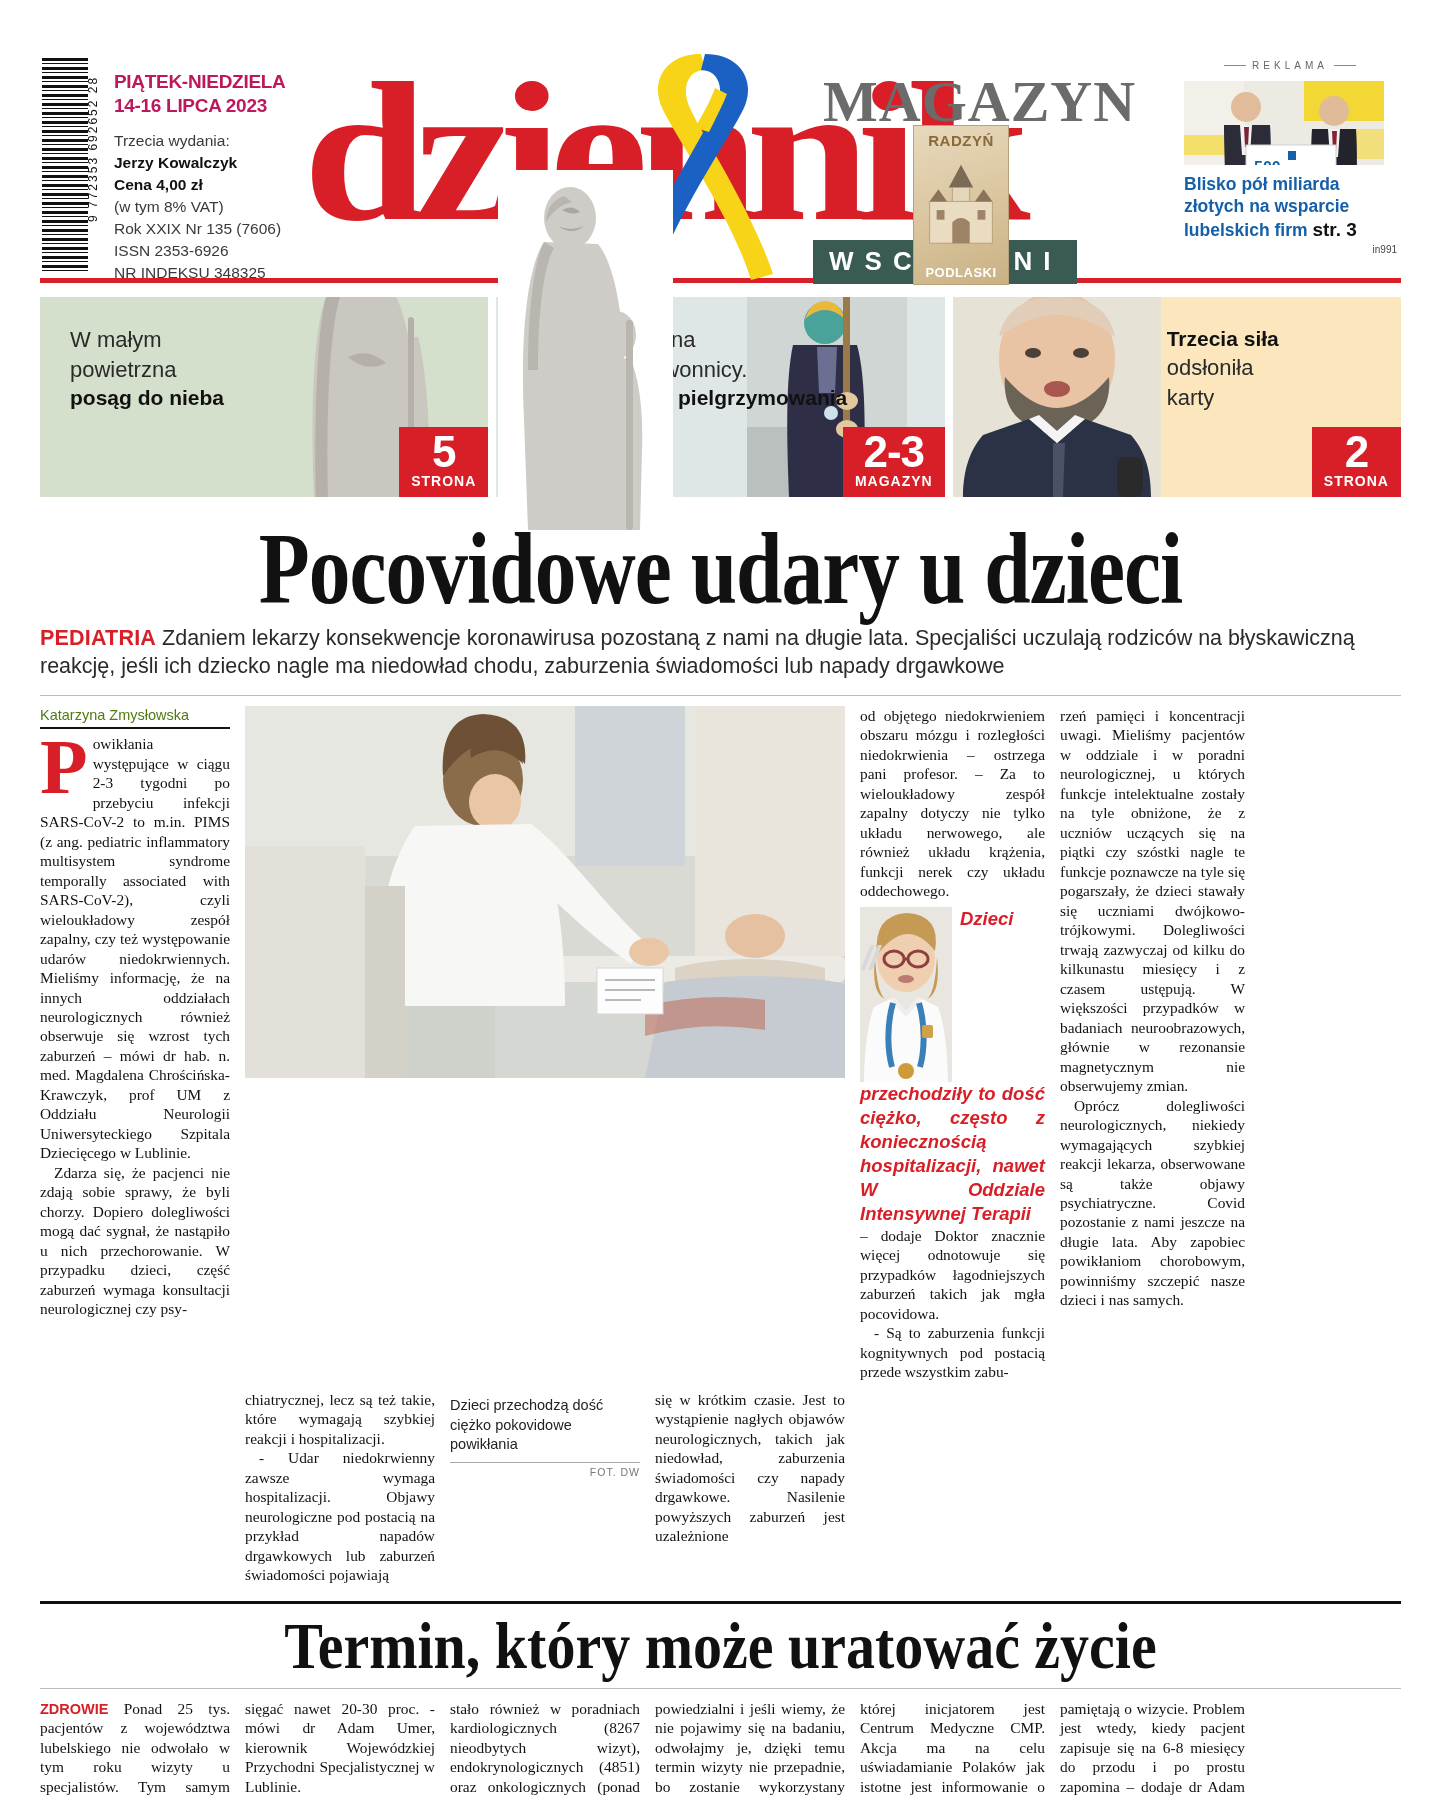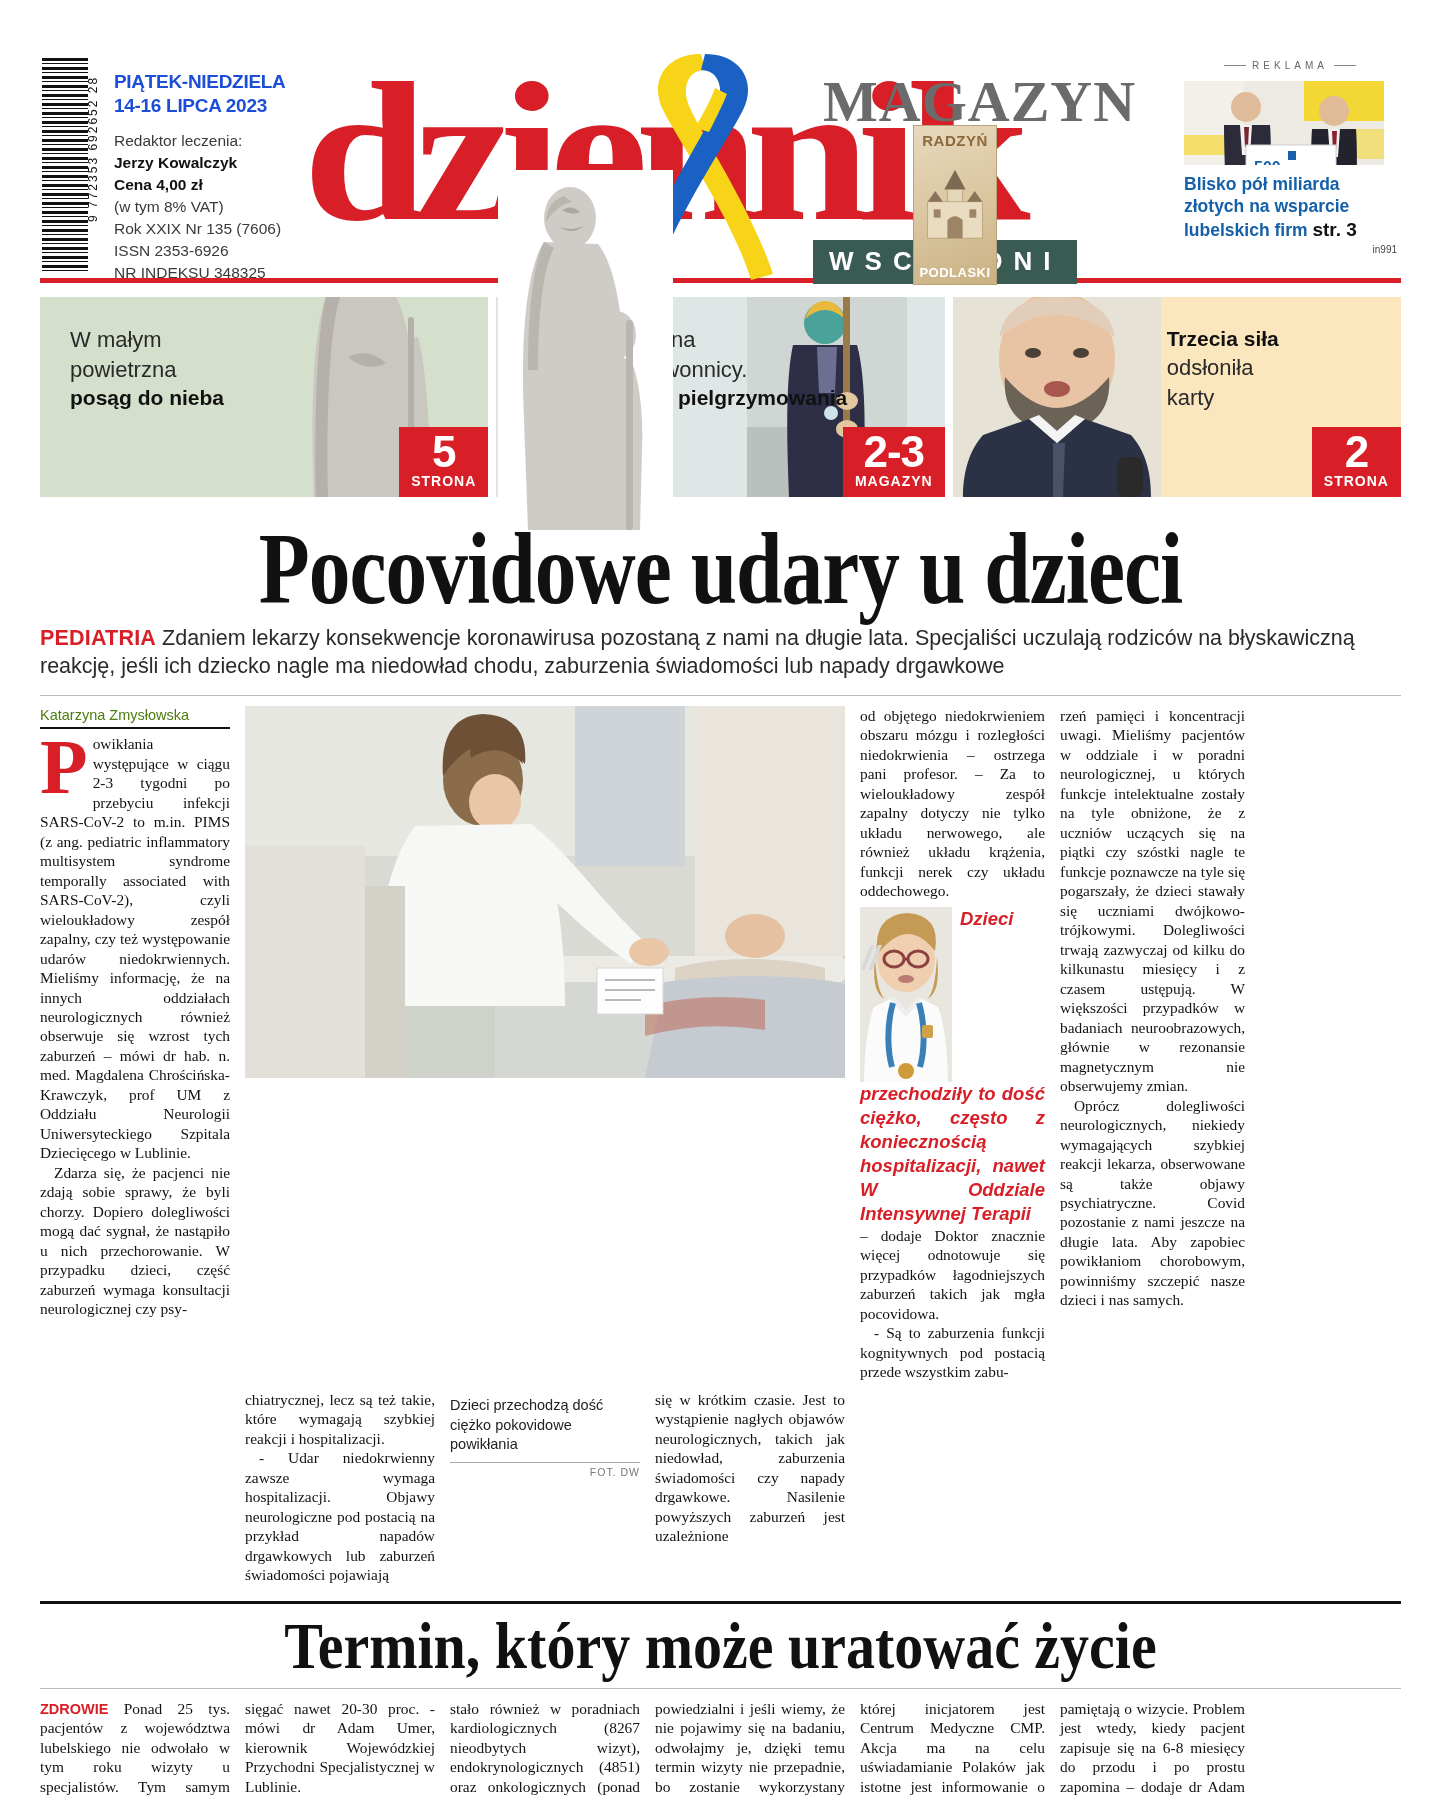--- a/index.html
+++ b/index.html
@@ -26,21 +26,21 @@
     position: absolute; left: 46px; top: 0; width: 18px; height: 222px;
     font-size: 12px; letter-spacing: 2px; color: #111;
     writing-mode: vertical-rl; text-orientation: sideways;
     transform: rotate(180deg);
     font-family: "Liberation Sans", sans-serif;
     white-space: nowrap;
     display:flex; align-items:flex-start;
   }
 
   .issue-info { width: 195px; padding-top: 70px; padding-left: 16px; color: #333; }
-  .issue-info .dow { font-weight: bold; font-size: 19px; line-height: 1.24; color: #1d4ed8; letter-spacing: -0.3px;}
+  .issue-info .dow { font-weight: bold; font-size: 19px; line-height: 1.24; color: #be185d; letter-spacing: -0.3px;}
   .issue-info .meta { margin-top: 13px; font-size: 15.5px; line-height: 1.42; color: #3a3a3a; }
   .issue-info .meta b { font-weight: bold; color: #111; }
 
   
   .masthead { position: relative; flex: 1; height: 270px; }
   .logo-dziennik {
     position: absolute; left: 10px; top: 52px;
     font-family: "Liberation Serif", serif;
     font-weight: bold;
     font-size: 200px;
@@ -73,21 +73,21 @@
   }
   
   .ribbon { position: absolute; left: 330px; top: 48px; width: 160px; height: 250px; z-index: 6; }
   
   .statue {
     position: absolute; left: 205px; top: 170px; width: 175px; height: 360px;
     z-index: 7; overflow: hidden;
   }
   
   .bookcover {
-    position: absolute; left: 620px; top: 125px; width: 84px; height: 160px; z-index: 8;
+    position: absolute; left: 620px; top: 125px; width: 96px; height: 160px; z-index: 8;
     background: linear-gradient(160deg,#e8d9bd 0%, #d9c49d 55%, #c9b183 100%);
     border: 1px solid #b9a178;
   }
   .bookcover .bc-title {
     text-align:center; color:#8a6a3a; font-weight:bold; font-size:15px;
     margin-top:6px; letter-spacing:0.5px;
   }
   .bookcover .bc-foot {
     position:absolute; bottom:4px; left:0; right:0; text-align:center;
     color:#fff; font-weight:bold; font-size:13px; letter-spacing:0.5px;
@@ -258,21 +258,21 @@
 
     <div class="barcode-wrap">
       <div class="barcode"></div>
       <div class="barcode-digits">9 772353 692652  28</div>
     </div>
 
     <div class="issue-info">
       <div class="dow">PIĄTEK-NIEDZIELA</div>
       <div class="dow">14-16 LIPCA 2023</div>
       <div class="meta">
-        <div>Redaktor leczenia:</div>
+        <div>Trzecia wydania:</div>
         <div><b>Jerzy Kowalczyk</b></div>
         <div><b>Cena 4,00 zł</b></div>
         <div>(w tym 8% VAT)</div>
         <div>Rok XXIX Nr 135 (7606)</div>
         <div>ISSN 2353-6926</div>
         <div>NR INDEKSU 348325</div>
       </div>
     </div>
 
     <div class="masthead">

